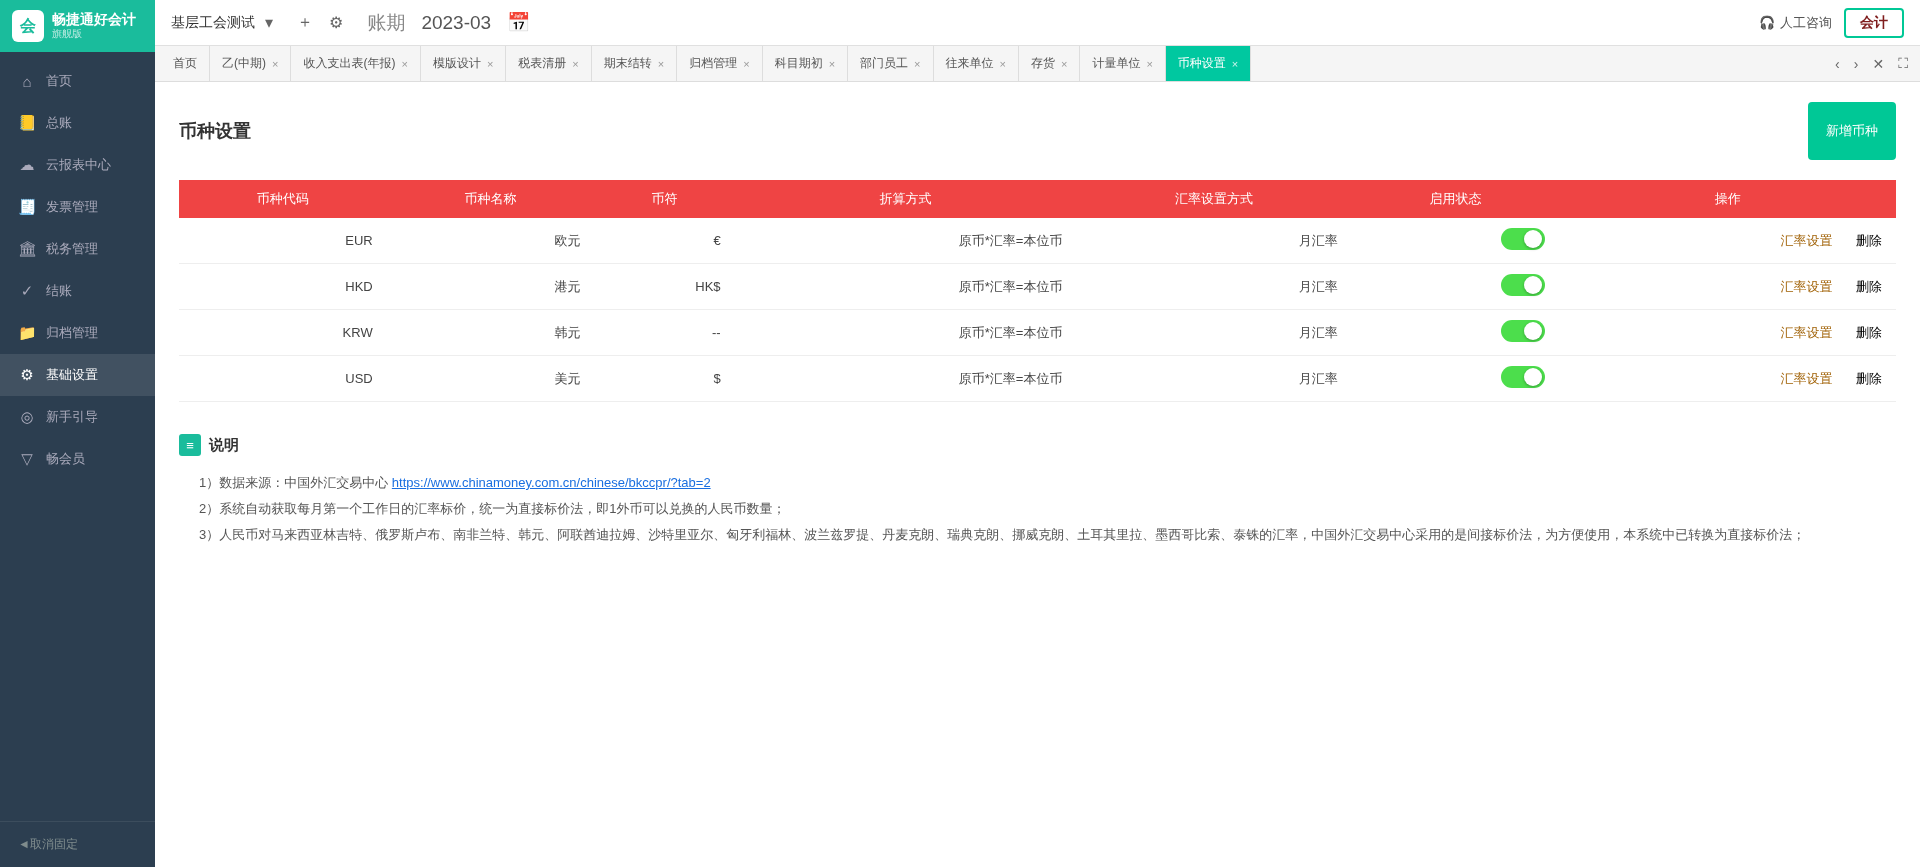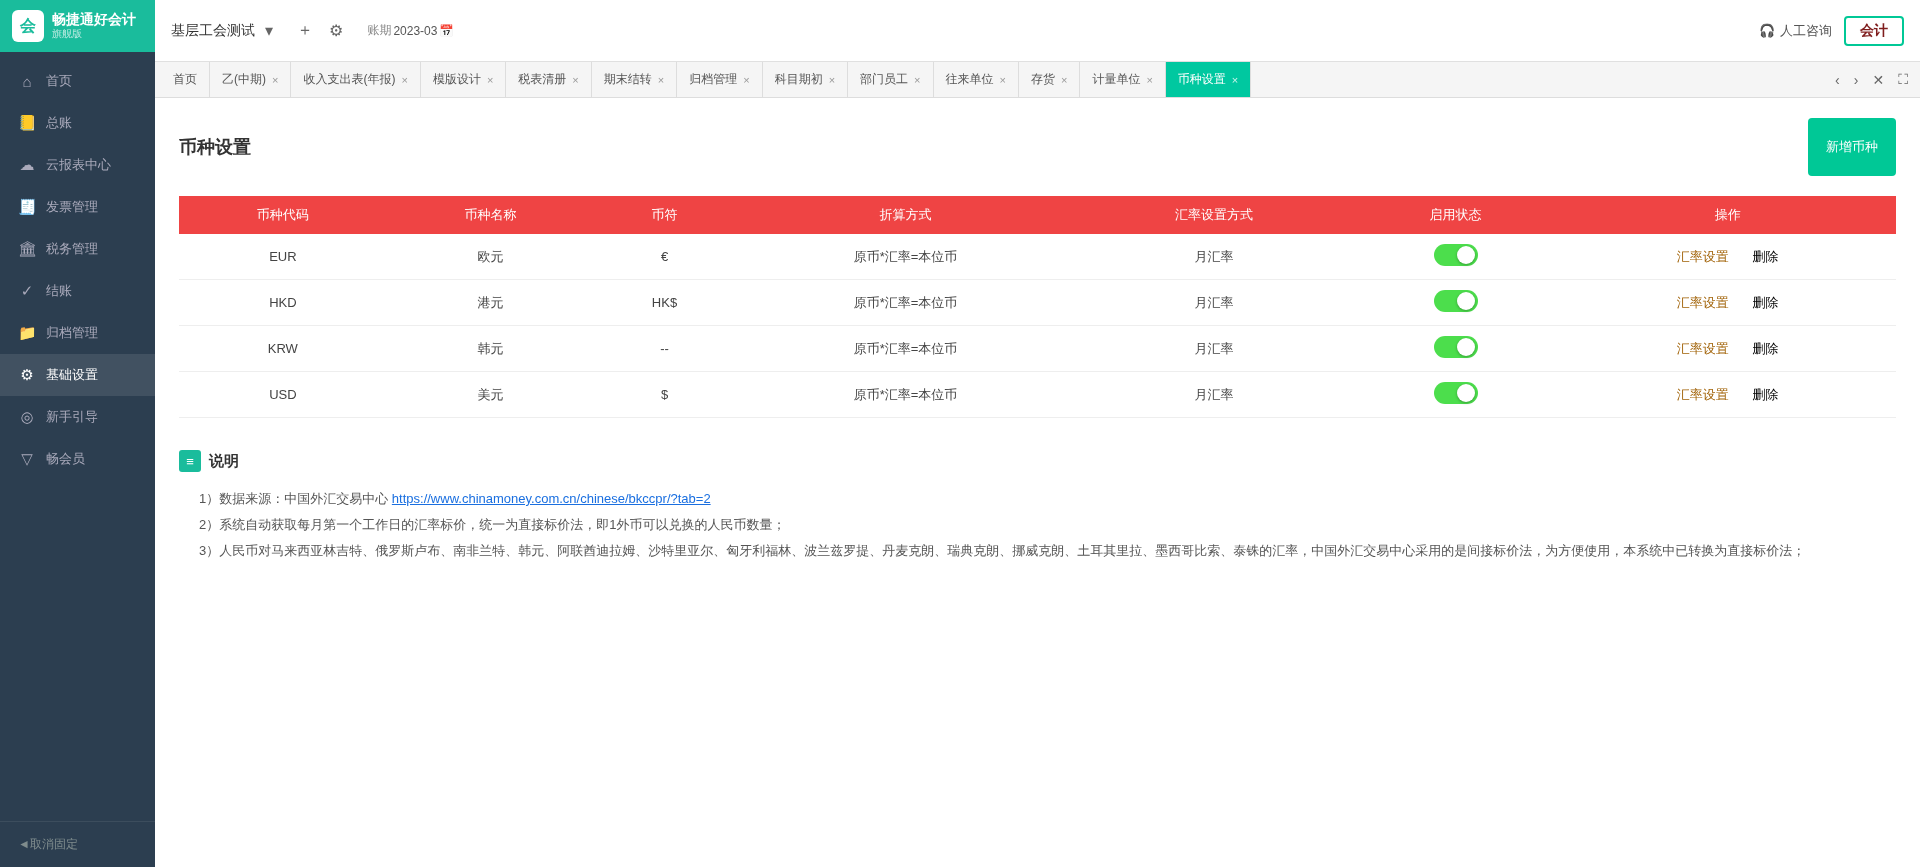--- a/index.html
+++ b/index.html
@@ -48,29 +48,29 @@
 
     
     .main { flex: 1; display: flex; flex-direction: column; overflow: hidden; }
 
     
     .topbar {
       background: white;
       border-bottom: 1px solid #e0e0e0;
       display: flex; align-items: center;
       padding: 0 16px;
-      height: 62px;
+      height: 46px;
       gap: 12px;
       flex-shrink: 0;
     }
     .topbar-company { font-size: 14px; color: #333; display: flex; align-items: center; gap: 6px; }
     .topbar-company-name { font-weight: 500; }
     .topbar-actions { display: flex; align-items: center; gap: 8px; margin-left: 4px; }
     .topbar-icon-btn { cursor: pointer; color: #666; font-size: 16px; padding: 4px; }
-    .topbar-period { display: flex; align-items: center; gap: 2px; margin-left: 8px; color: #555; font-size: 12px; }
+    .topbar-period { display: flex; align-items: center; gap: 16px; margin-left: 8px; color: #555; font-size: 19px; }
     .topbar-period-label { color: #888; }
     .topbar-period-icon { color: #1abc9c; cursor: pointer; }
     .topbar-right { margin-left: auto; display: flex; align-items: center; gap: 12px; }
     .topbar-help { display: flex; align-items: center; gap: 4px; color: #555; font-size: 13px; cursor: pointer; }
     .topbar-btn {
       background: white; border: 2px solid #00c896; color: #7f1d1d;
       padding: 4px 14px; border-radius: 4px; font-size: 14px; font-weight: bold; cursor: pointer;
     }
 
     
@@ -118,21 +118,21 @@
 
     
     .data-table { width: 100%; border-collapse: collapse; }
     .data-table thead tr { background: #ef4444; }
     .data-table thead th {
       color: white; padding: 10px 14px; font-size: 13px; font-weight: 500;
       text-align: center; border: none;
     }
     .data-table tbody tr { border-bottom: 1px solid #eee; }
     .data-table tbody td {
-      padding: 10px 14px; text-align: center; color: #444; font-size: 13px;
+      padding: 10px 14px; text-align: right; color: #444; font-size: 13px;
     }
     .action-link { color: #a16207; cursor: pointer; font-size: 13px; }
     .action-delete { color: #000000; cursor: pointer; font-size: 13px; margin-left: 20px; }
 
     
     .toggle-switch {
       display: inline-flex; align-items: center;
       width: 44px; height: 22px;
       background: #4cde4c;
       border-radius: 11px;

